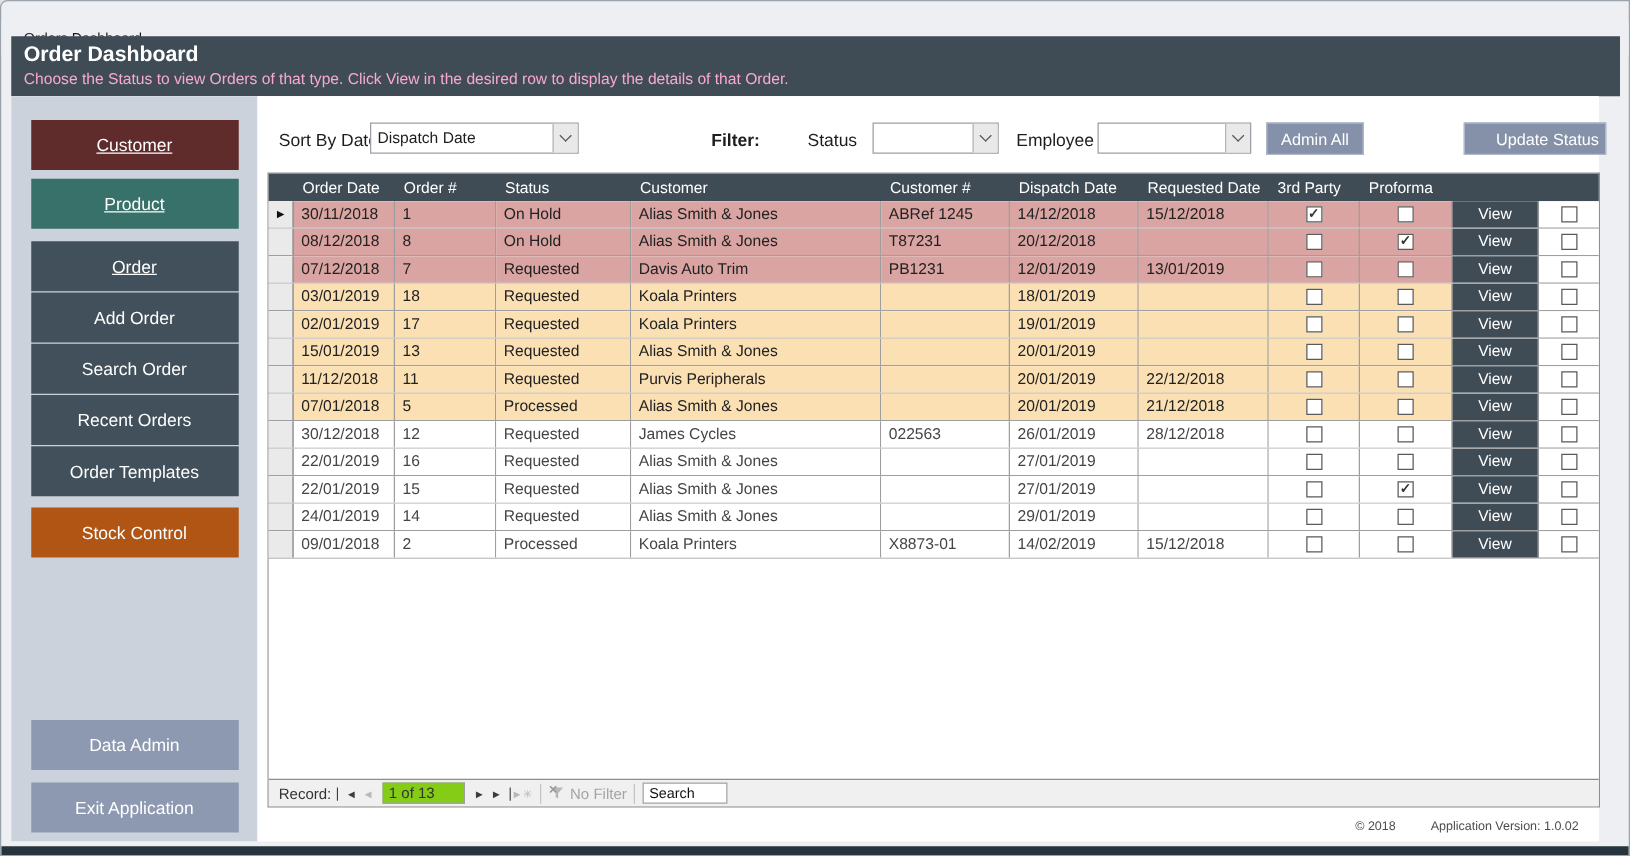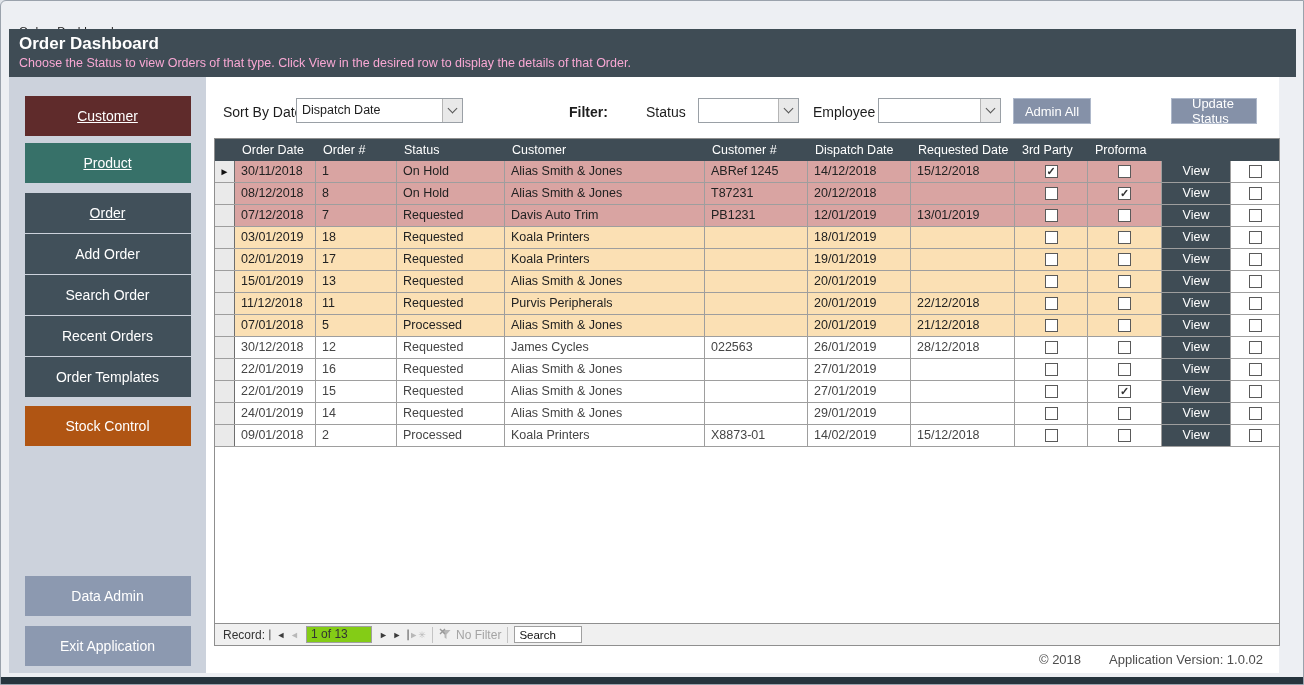--- a/index.html
+++ b/index.html
@@ -71,21 +71,21 @@
   .nav-btn { width:17px; text-align:center; font-size:9px; color:#3c3c3c; flex:none; cursor:default; }
   .nav-btn.dim { color:#b8b8b8; }
   .pos-box { width:66px; height:17px; background:#84cc16; border:1px solid #a0a0a0; font-size:12px;
              line-height:15px; padding-left:4px; margin:0 3px; flex:none; }
   .nav-sep { width:1px; height:16px; background:#c4c4c4; margin:0 6px; flex:none; }
   .nofilter { display:flex; align-items:center; gap:4px; color:#a4a4a4; font-size:12px; }
   .search-box { width:68px; height:17px; border:1px solid #a0a0a0; background:#ffffff; font-size:11.5px;
                 padding-left:4px; font-family:"Liberation Sans",sans-serif; color:#111; }
 
   
-  .footer { position:absolute; right:16px; bottom:6px; font-size:13px; color:#4d4d4d; display:flex; gap:28px; }
+  .footer { position:absolute; right:16px; bottom:6px; font-size:10px; color:#4d4d4d; display:flex; gap:28px; }
 
   .bottom-bar { position:absolute; left:0; right:0; bottom:0; height:7px; background:#26343d; }
 </style>
 </head>
 <body>
 
 <div class="window">
 
   <div class="titlebar">
     <span class="tab-title">Orders Dashboard</span>
@@ -133,21 +133,21 @@
 
       <span class="lbl" style="left:607px;">Employee</span>
       <div class="combo" style="left:672px; width:123px;">
         <span class="val"></span>
         <span class="arrow">
             <span class="chev"></span>
           </span>
       </div>
 
       <div class="action-btn" style="left:807px; width:78px;">Admin All</div>
-      <div class="action-btn" style="left:965px; width:86px;padding-left:20px;">Update Status</div>
+      <div class="action-btn" style="left:965px; width:114px;padding-left:20px;">Update Status</div>
 
       <div class="datasheet">
         <div class="ds-head">
           <div class="hc c0"></div>
           <div class="hc c1">Order Date</div>
           <div class="hc c2">Order #</div>
           <div class="hc c3">Status</div>
           <div class="hc c4">Customer</div>
           <div class="hc c5">Customer #</div>
           <div class="hc c6">Dispatch Date</div>

